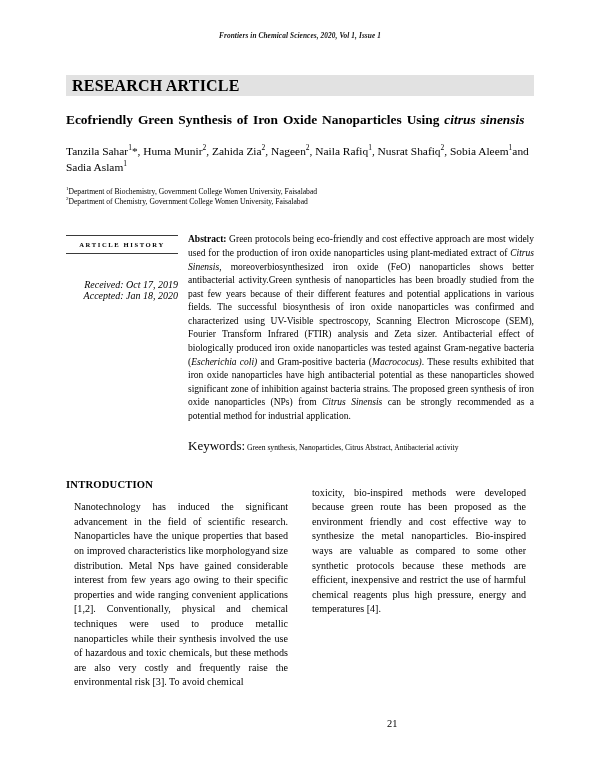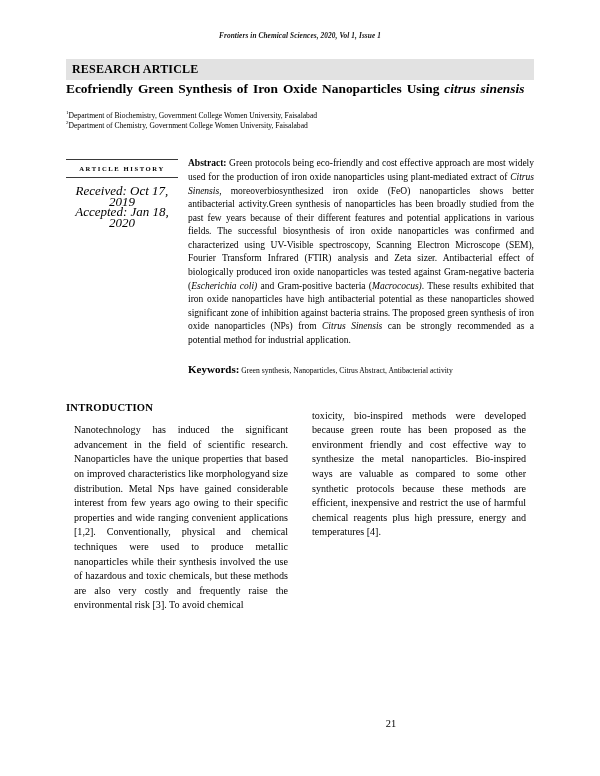--- a/index.html
+++ b/index.html
@@ -35,33 +35,34 @@
     font-style: italic;
     font-weight: bold;
     font-size: 7.3px;
     letter-spacing: .1px;
     margin-top: 31px;
     color: #111;
   }
 
   
   .banner {
-    margin-top: 19px;
+    margin-top: 35px;
     background: #e2e2e2;
     height: 21px;
     line-height: 21px;
     font-weight: bold;
-    font-size: 12px;
+    font-size: 16px;
     letter-spacing: .2px;
     padding-left: 6px;
     box-sizing: border-box;
   }
 
   
   .title {
+    margin-top: 15px;
     font-weight: bold;
     font-size: 13.4px;
     line-height: 18.5px;
     text-align: justify;
     text-align-last: left;
     word-spacing: 1.6px;
   }
   .title .ital {
     font-style: italic;
   }
@@ -101,25 +102,25 @@
     height: 0;
   }
   .history .hist-title {
     text-align: center;
     font-weight: bold;
     font-size: 6.6px;
     letter-spacing: 1.6px;
     padding: 5px 0 5px 0;
   }
   .history .dates {
-    margin-top: 8px;
-    font-style: italic;
-    font-size: 13px;
+    margin-top: 26px;
+    font-style: italic;
+    font-size: 10px;
     line-height: 10.5px;
-    text-align: center;
+    text-align: right;
   }
   .abstract {
     flex: 1;
     padding-left: 10px;
     font-size: 9.5px;
     line-height: 13.6px;
     text-align: justify;
   }
   .abstract .lead {
     font-weight: bold;
@@ -129,22 +130,22 @@
   }
 
   
   .keywords {
     margin-top: 16px;
     margin-left: 122px;
     font-size: 7.6px;
     line-height: 11px;
   }
   .keywords .kw-label {
-    font-weight: bold;
-    font-size: 11px;
+    font-weight: normal;
+    font-size: 13px;
   }
 
   
   .columns {
     margin-top: 25px;
     display: flex;
     gap: 8px;
   }
   .col {
     flex: 1;
@@ -159,43 +160,46 @@
     letter-spacing: .2px;
   }
   .col p {
     margin: 8px;
     text-align: justify;
   }
 
   
   .page-number {
     position: absolute;
-    right: 82px;
+    right: 66px;
     top: 718px;
     font-size: 10.4px;
-    text-align: center;
+    text-align: left;
     width: 40px;
   }
 </style>
 </head>
 <body>
 
 <div class="page">
   <div class="content">
 
     <div class="running-head">Frontiers in Chemical Sciences, 2020, Vol 1, Issue 1</div>
 
     <div class="banner">
       <span>RESEARCH ARTICLE</span>
     </div>
 
     <div class="title">
       <span>Ecofriendly Green Synthesis of Iron Oxide Nanoparticles Using </span><span class="ital">citrus sinensis</span>
     </div>
 
+    <div class="authors">
+      Tanzila Sahar<sup>1</sup>*, Huma Munir<sup>2</sup>, Zahida Zia<sup>2</sup>, Nageen<sup>2</sup>, Naila Rafiq<sup>1</sup>, Nusrat Shafiq<sup>2</sup>, Sobia Aleem<sup>1</sup>and Sadia Aslam<sup>1</sup>
+    </div>
 
     <div class="affiliations">
       <div><sup>1</sup>Department of Biochemistry, Government College Women University, Faisalabad</div>
       <div><sup>2</sup>Department of Chemistry, Government College Women University, Faisalabad</div>
     </div>
 
     <div class="abstract-block">
 
       <div class="history">
         <div class="rule"></div>

